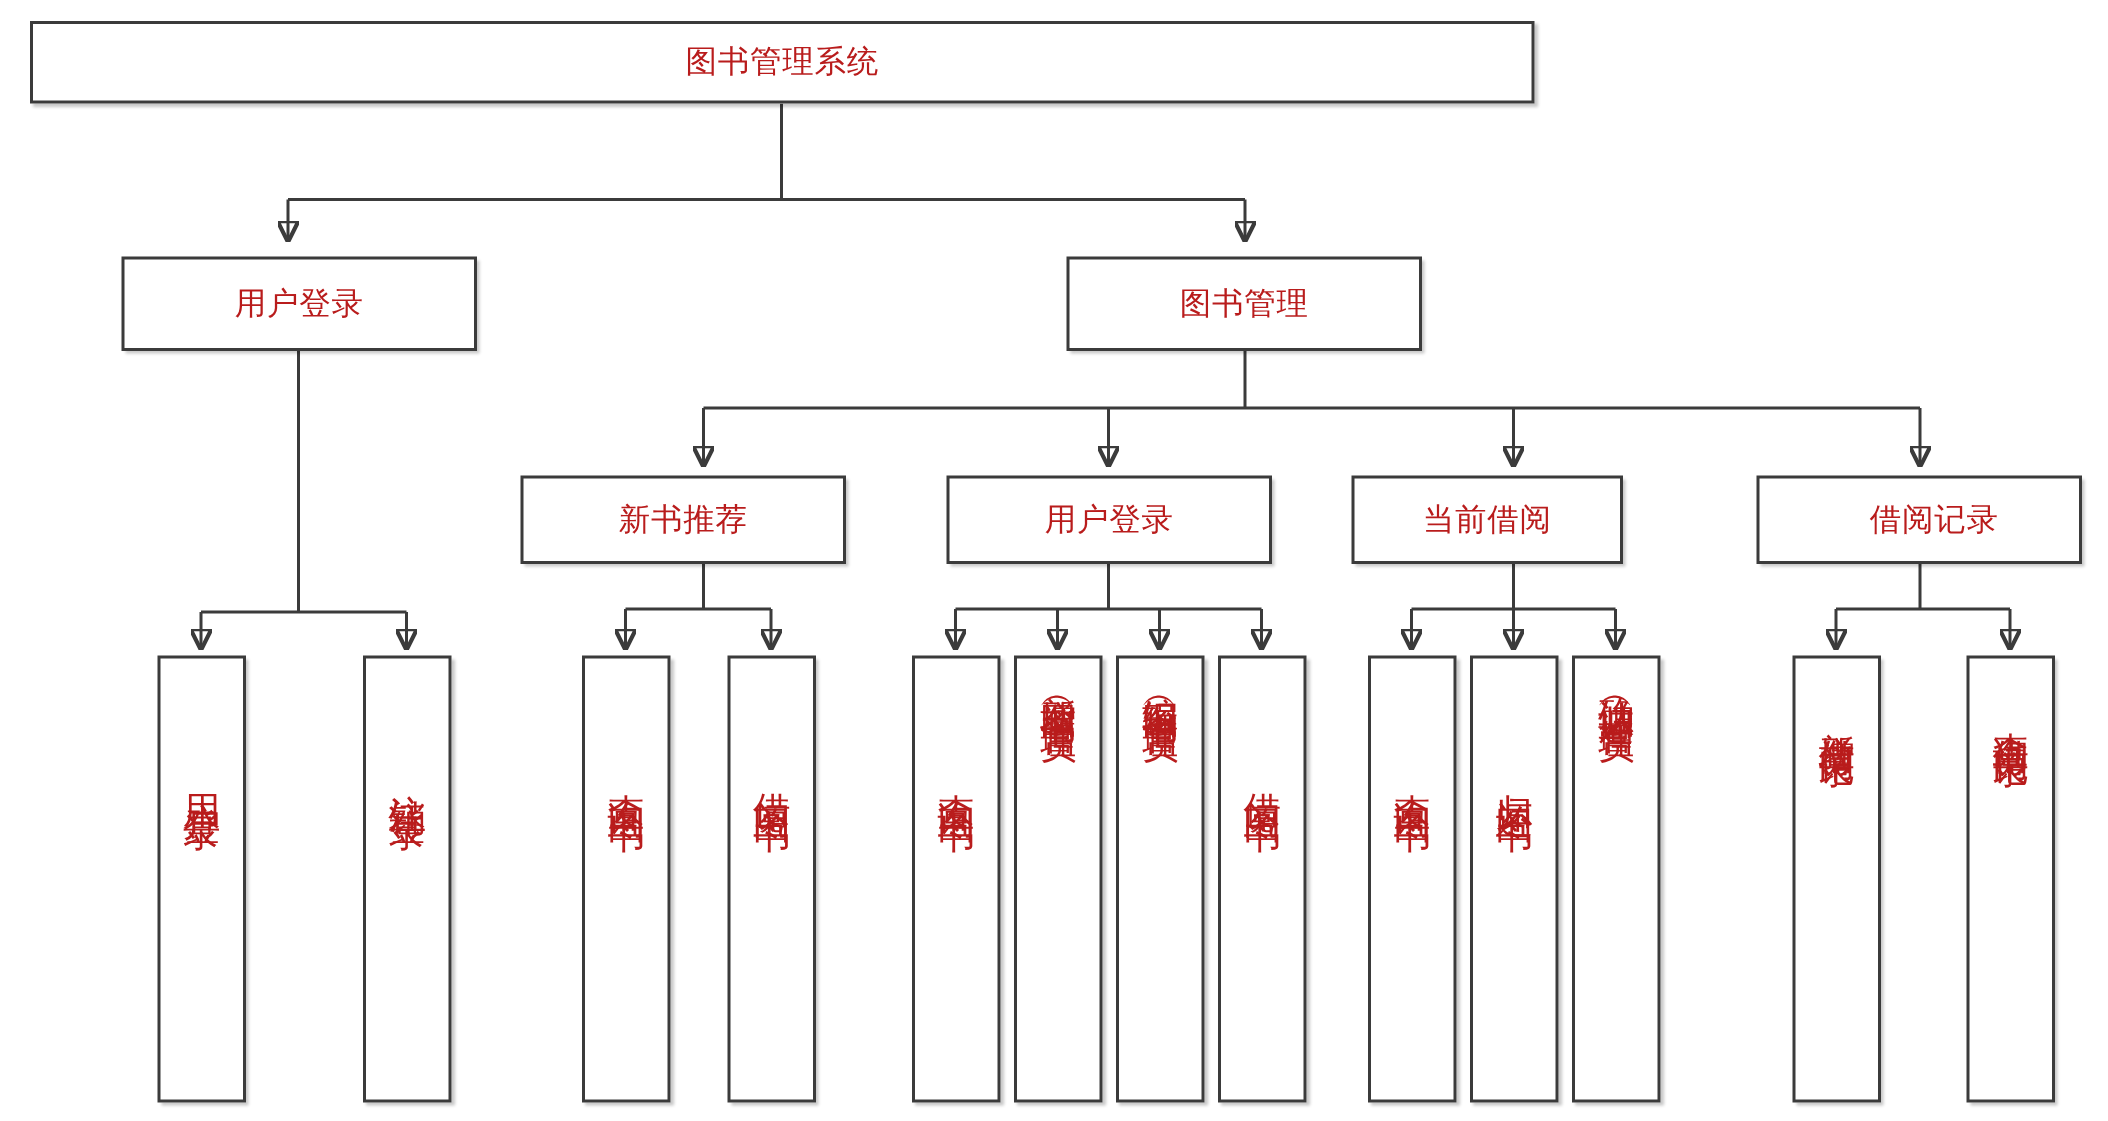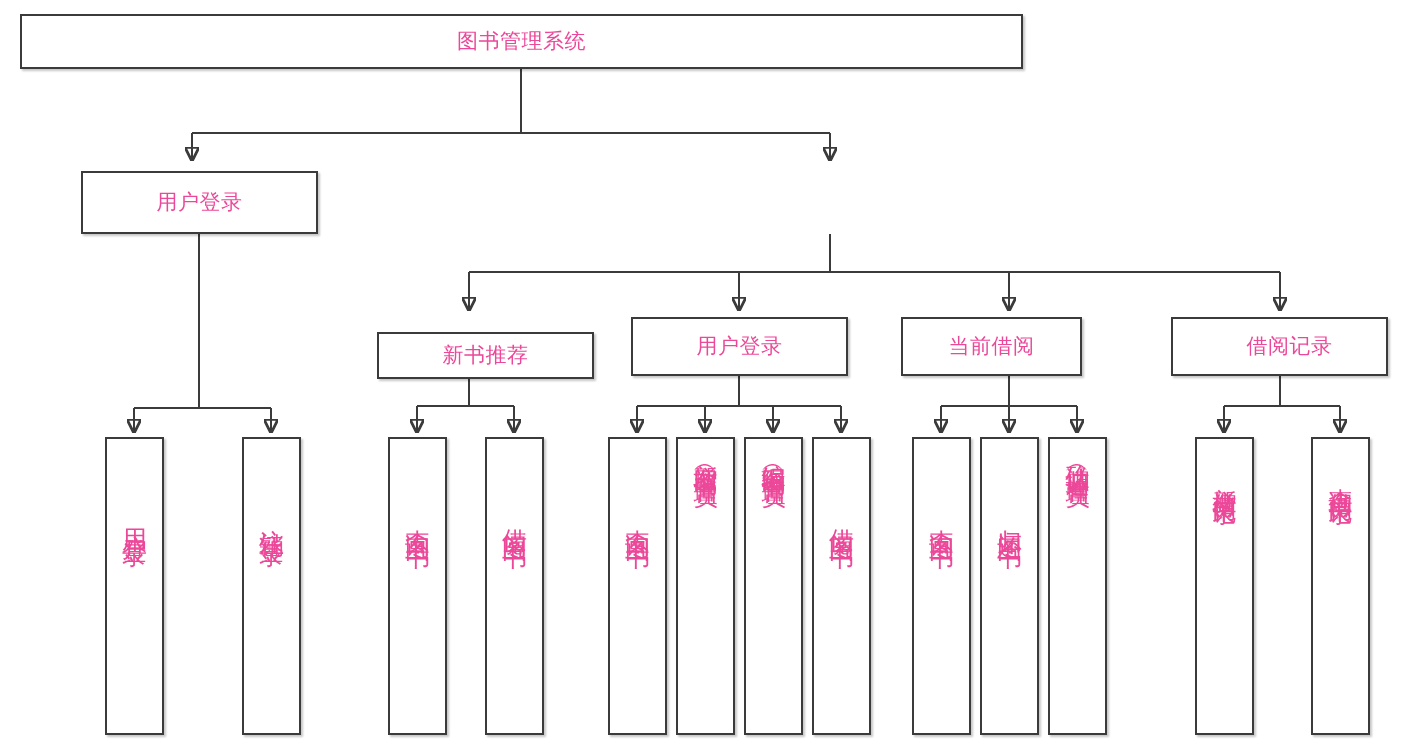--- a/index.html
+++ b/index.html
@@ -15,21 +15,21 @@
     width: 1405px;
     height: 747px;
     background: #ffffff;
     overflow: hidden;
   }
   .node {
     position: absolute;
     box-sizing: border-box;
     border: 2px solid #3b3b3b;
     background: #ffffff;
-    color: #ec4899;
+    color: #b91c1c;
     display: flex;
     align-items: center;
     justify-content: center;
     text-align: center;
     box-shadow: 2px 2px 2px rgba(0,0,0,0.22);
   }
   .node .lbl {
     display: block;
     line-height: 1.18;
     letter-spacing: 0.5px;
@@ -131,22 +131,25 @@
     <path d="M 1340 406 L 1340 432" marker-end="url(#arrow)"></path>
   </svg>
 
   <div class="node h" style="left:20px; top:14px; width:1003px; height:55px;">
     <span class="lbl">图书管理系统</span>
   </div>
 
   <div class="node h" style="left:81px; top:171px; width:237px; height:63px;">
     <span class="lbl">用户登录</span>
   </div>
-
-  <div class="node h" style="left:377px; top:317px; width:217px; height:47px;margin-top:15px;">
+  <div class="node h" style="left:711px; top:171px; width:237px; height:63px;">
+    <span class="lbl">图书管理</span>
+  </div>
+
+  <div class="node h" style="left:347px; top:317px; width:217px; height:59px;">
     <span class="lbl">新书推荐</span>
   </div>
   <div class="node h" style="left:631px; top:317px; width:217px; height:59px;">
     <span class="lbl">用户登录</span>
   </div>
   <div class="node h" style="left:901px; top:317px; width:181px; height:59px;align-items:center;">
     <span class="lbl">当前借阅</span>
   </div>
   <div class="node h" style="left:1171px; top:317px; width:217px; height:59px;padding-left:20px;">
     <span class="lbl">借阅记录</span>

